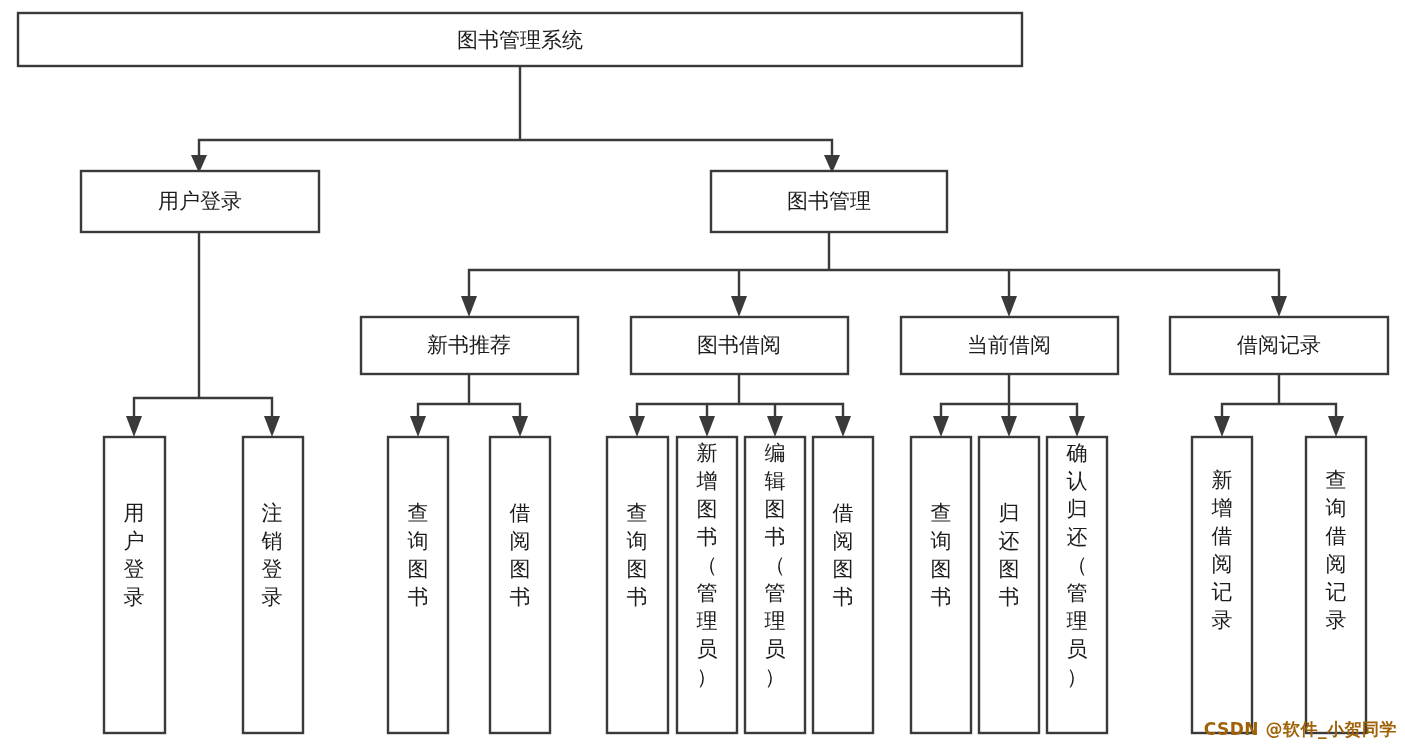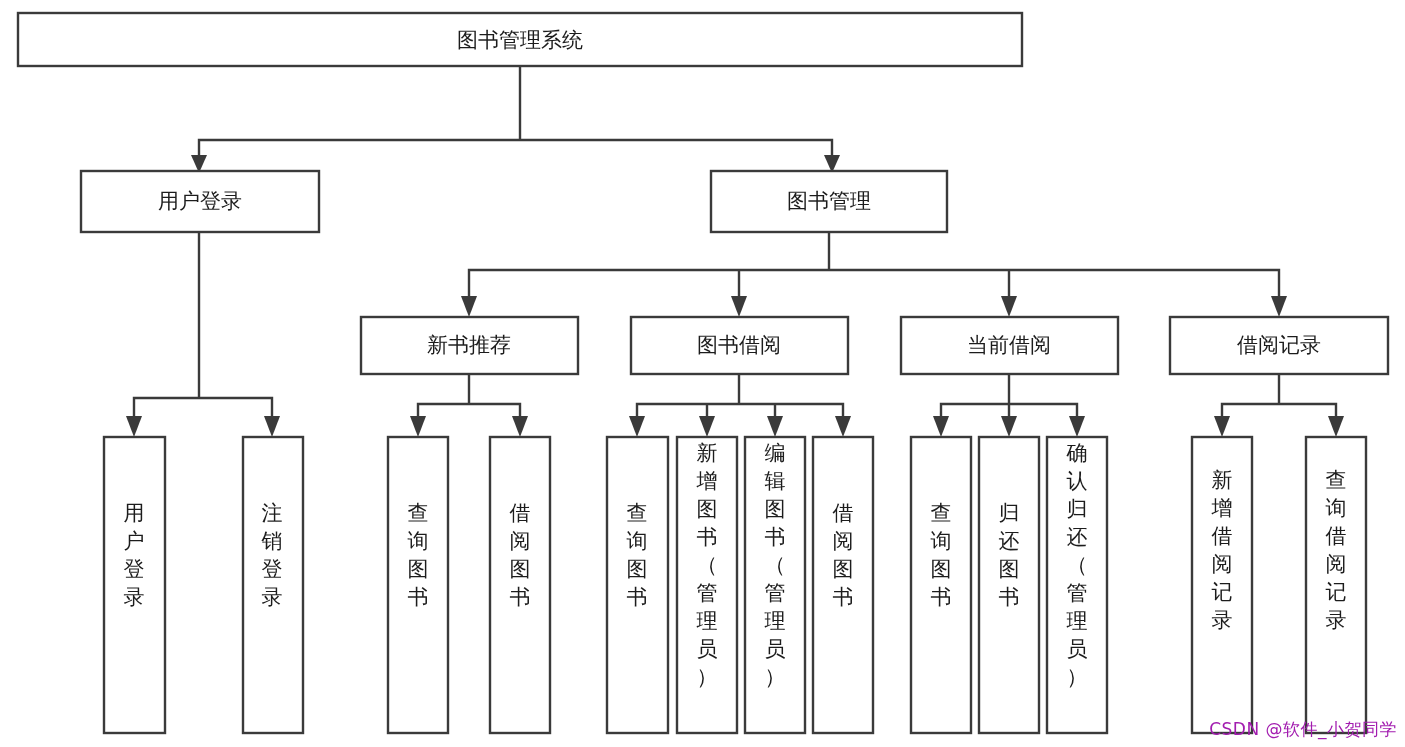--- a/index.html
+++ b/index.html
@@ -51,24 +51,25 @@
     font-size: 21px;
     fill: #1c1c1c;
     text-anchor: middle;
   }
   .watermark-text {
     position: absolute;
     right: 8px;
     bottom: 6px;
     font-family: "DejaVu Sans", "Liberation Sans", sans-serif;
     font-size: 17px;
-    color: #a21caf;
+    color: #a16207;
     letter-spacing: 0.5px;
     white-space: nowrap;
     pointer-events: none;
+    font-weight: bold;
   }
 </style>
 </head>
 <body>
 
 <div id="diagram-root">
 
   <svg id="tree-svg" viewBox="0 0 1405 747" xmlns="http://www.w3.org/2000/svg">
 
     <g>

